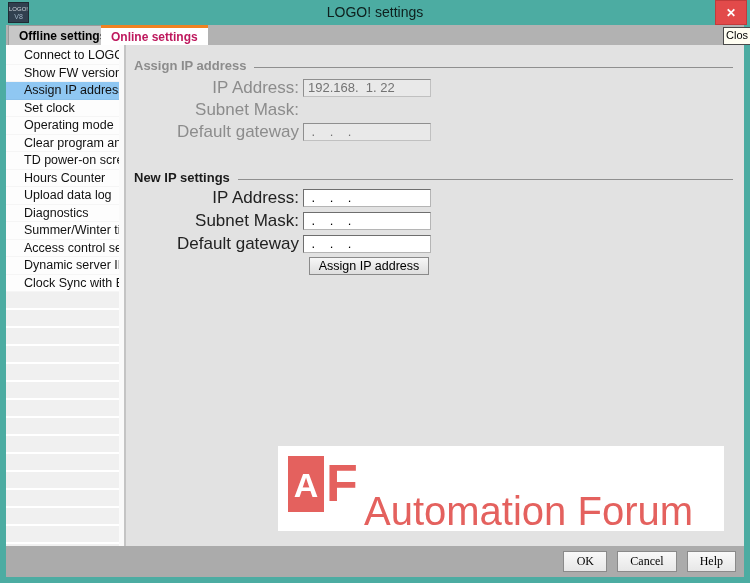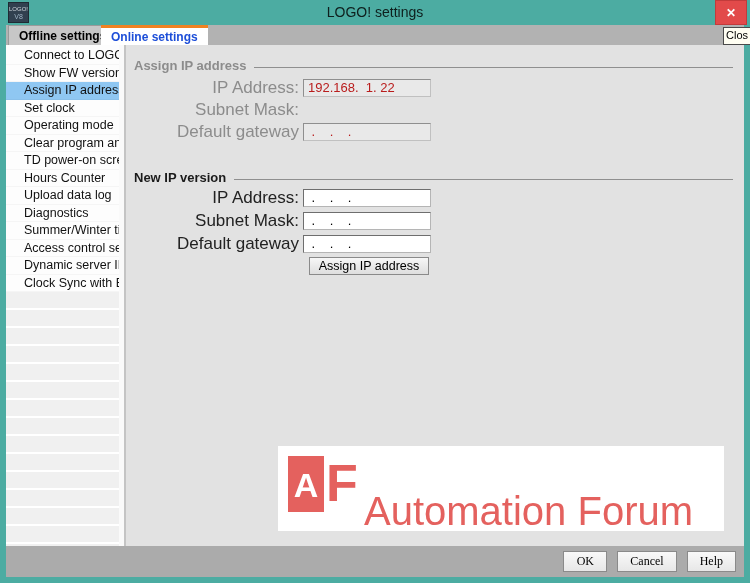--- a/index.html
+++ b/index.html
@@ -32,21 +32,21 @@
     background:#fffef2; border:1px solid #4a4a4a; color:#000;
     font-size:11px; line-height:15px; padding:0 2px; overflow:hidden; z-index:20;
   }
   
   .tabstrip { position:absolute; left:6px; top:25px; width:738px; height:20px; background:#b2b2b2; }
   .tab {
     position:absolute; bottom:0; height:20px; display:flex; align-items:center;
     padding:0 10px; font-size:12px; font-weight:bold; cursor:pointer; white-space:nowrap;
   }
   .tab-offline { left:2px; background:#c7c7c7; color:#000; border:1px solid #9a9a9a; border-bottom:none; }
-  .tab-online  { left:95px; background:#ffffff; color:#1d4ed8; border-top:3px solid #f08222; }
+  .tab-online  { left:95px; background:#ffffff; color:#be185d; border-top:3px solid #f08222; }
   
   .content { position:absolute; left:6px; top:45px; width:738px; height:501px; background:#e2e2e2; }
   
   .sidebar { position:absolute; left:0; top:0; width:113px; height:501px; background:#fdfdfd; overflow:hidden; }
   .sidebar-track { position:absolute; left:113px; top:0; width:6px; height:501px; background:#fafafa; border-right:1px solid #c4c4c4; }
   .side-item {
     height:17.5px; line-height:17.5px; padding-left:18px; font-size:12.5px; color:#111;
     white-space:nowrap; overflow:hidden; cursor:pointer; border-bottom:1px solid rgba(0,0,0,0.03);
   }
   .side-item.selected { background:#8fc7f2; }
@@ -67,21 +67,21 @@
     position:absolute; left:0; width:173px; text-align:right;
     font-size:17px; line-height:18px; white-space:nowrap;
   }
   .flabel.dim { color:#8c8c8c; }
   .flabel.dark { color:#222; }
   .fbox {
     position:absolute; left:177px; width:128px; height:18px;
     font-size:13px; line-height:16px; padding-left:4px; white-space:pre; overflow:hidden;
   }
   .fbox.disabled {
-    background:#e9e9e9; color:#b91c1c;
+    background:#e9e9e9; color:#737373;
     border:1px solid; border-color:#8f8f8f #c0c0c0 #c0c0c0 #8f8f8f;
   }
   .fbox.enabled {
     background:#ffffff; color:#000;
     border:1px solid; border-color:#6e6e6e #b5b5b5 #b5b5b5 #6e6e6e;
   }
   .assign-btn {
     position:absolute; left:183px; top:212px; width:120px; height:18px;
     background:linear-gradient(#f7f7f7,#dedede); border:1px solid #8a8a8a;
     font-size:12.5px; color:#000; text-align:center; line-height:16px; cursor:pointer;
@@ -180,21 +180,21 @@
       </div>
       <div class="frow" style="top:56px; width:619px;">
         <div class="flabel dim">Subnet Mask:</div>
       </div>
       <div class="frow" style="top:78px; width:619px;">
         <div class="flabel dim">Default gateway</div>
         <div class="fbox disabled"> .    .    .</div>
       </div>
 
       <div class="group-header gh-new" style="top:125px;">
-        <span class="gtitle">New IP version</span>
+        <span class="gtitle">New IP settings</span>
         <span class="gline"></span>
       </div>
 
       <div class="frow" style="top:144px; width:619px;">
         <div class="flabel dark">IP Address:</div>
         <div class="fbox enabled"> .    .    .</div>
       </div>
       <div class="frow" style="top:167px; width:619px;">
         <div class="flabel dark">Subnet Mask:</div>
         <div class="fbox enabled"> .    .    .</div>

